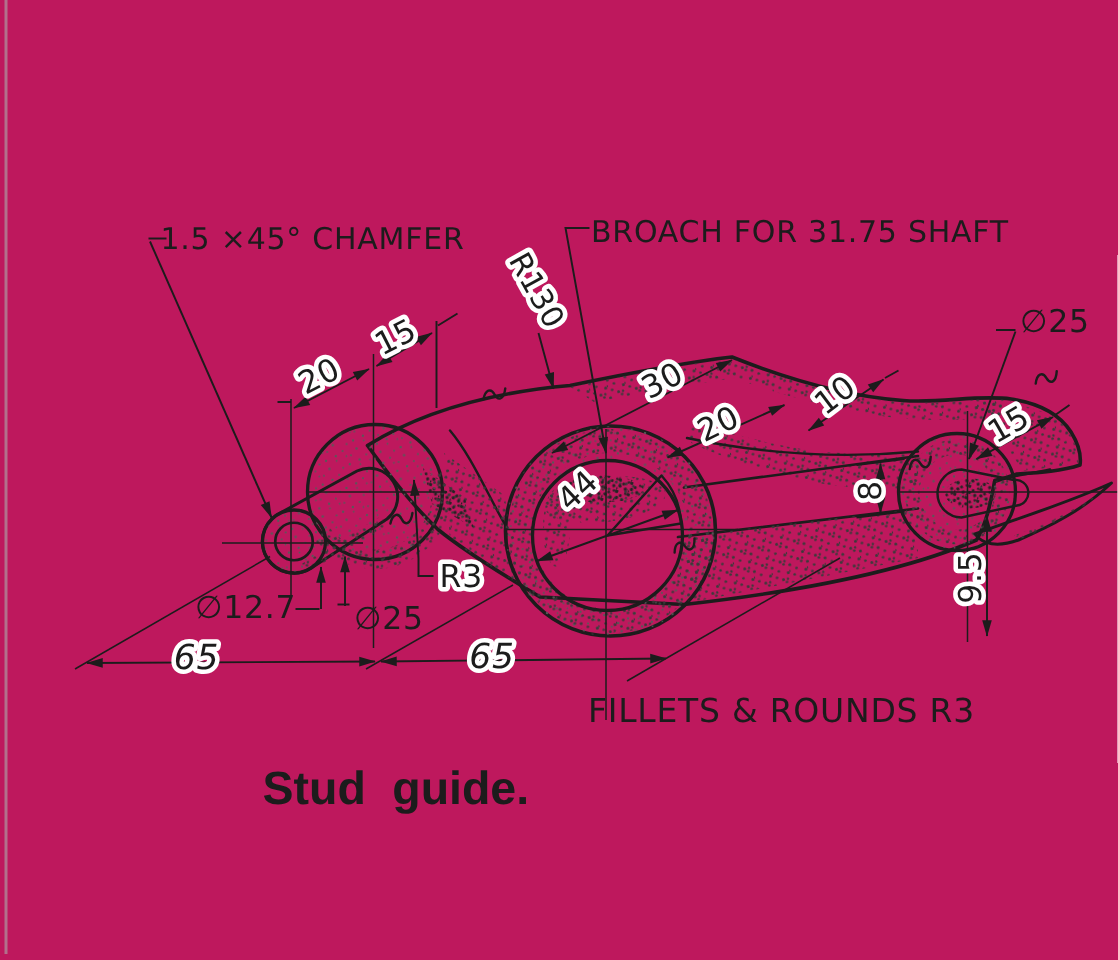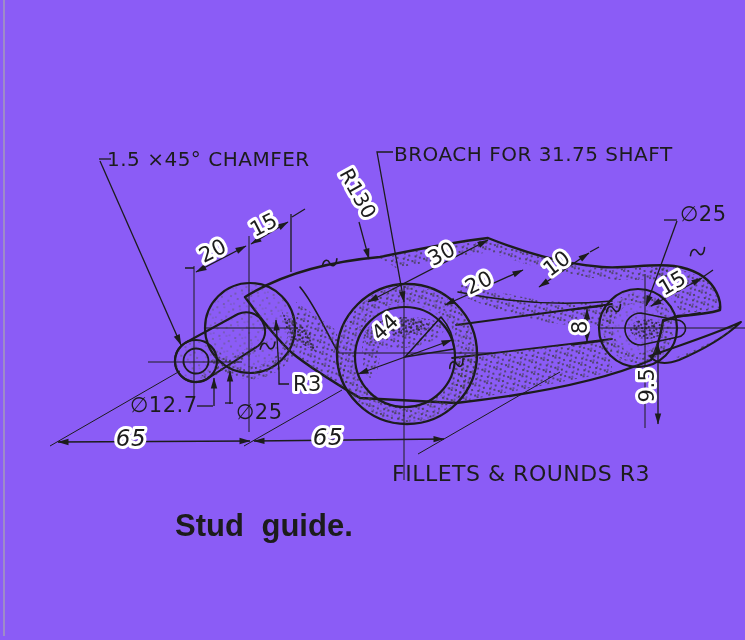--- a/index.html
+++ b/index.html
@@ -1,16 +1,16 @@
 <!DOCTYPE html>
 <html><head>
 <meta charset="utf-8">
 <style>
   html,body{margin:0;padding:0;background:#ffffff;}
-  .stage{position:relative;width:745px;height:640px;background:#8b5cf6;overflow:hidden;
+  .stage{position:relative;width:745px;height:640px;background:#be185d;overflow:hidden;
          font-family:"DejaVu Sans",sans-serif;}
   svg{position:absolute;left:0;top:0;}
   text{fill:#1c1c1c;font-family:"DejaVu Sans",sans-serif;letter-spacing:.5px;}
   .note{font-size:20px;}
   .note-big{font-size:22px;}
   .dim{font-size:21px;}
   .dim-sm{font-size:20px;}
   .ital{font-style:italic;font-size:23px;}
   .halo{paint-order:stroke fill;stroke:#ffffff;stroke-width:6px;stroke-linejoin:round;}
   .caption{font-family:"Liberation Sans","DejaVu Sans",sans-serif;font-weight:bold;

